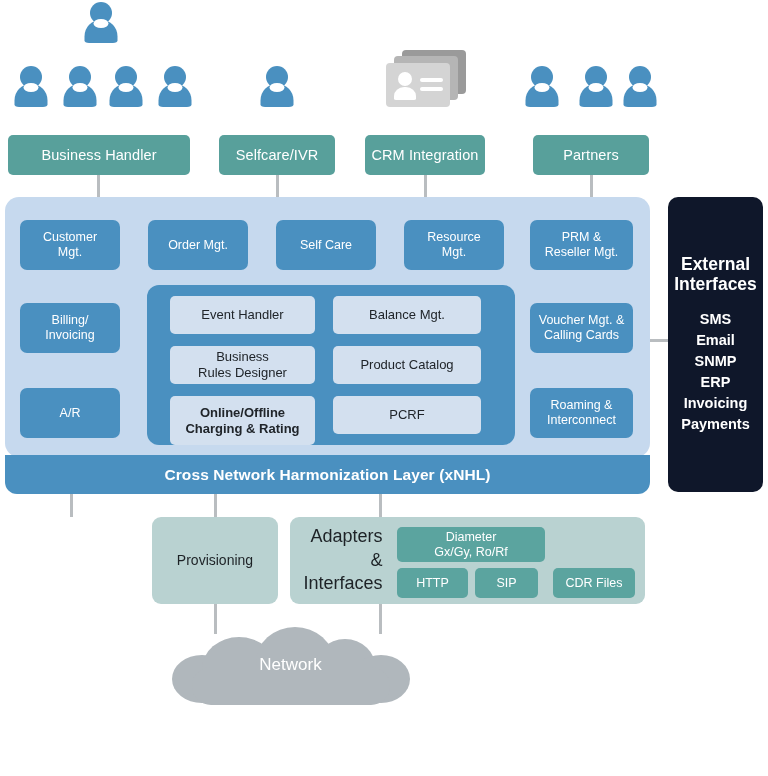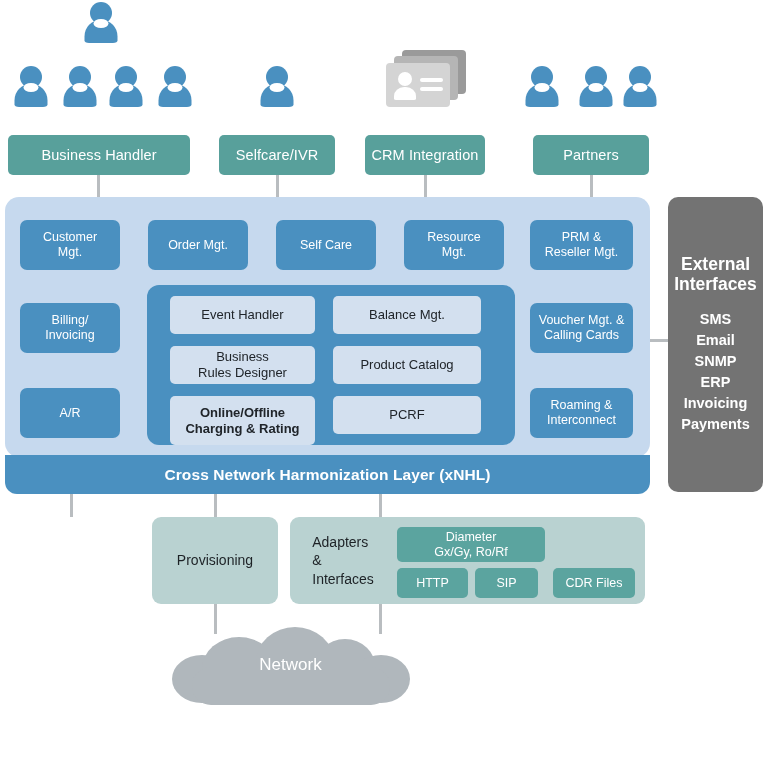--- a/index.html
+++ b/index.html
@@ -114,21 +114,21 @@
     color: #ffffff;
     display: flex; align-items: center; justify-content: center;
     font-size: 15.5px;
     font-weight: 700;
     letter-spacing: .1px;
   }
 
   
   .ext {
     position: absolute;
-    background: #737373;
+    background: #0f172a;
     border-radius: 10px;
     color: #ffffff;
     display: flex; flex-direction: column;
     align-items: center; justify-content: center;
     text-align: center;
   }
   .ext .ext-title {
     font-size: 17.5px; font-weight: 700; line-height: 1.18;
     margin-bottom: 14px;
   }
@@ -152,22 +152,22 @@
     color: #ffffff;
     display: flex; align-items: center; justify-content: center;
     text-align: center;
     font-size: 12.5px;
     line-height: 1.2;
   }
   .adapters-label {
     position: absolute;
     color: #1d2226;
     display: flex; align-items: center; justify-content: center;
-    text-align: left;
-    font-size: 14px; line-height: 1.3;
+    text-align: right;
+    font-size: 18px; line-height: 1.3;
   }
 
   
   .cloud { position: absolute; }
   .cloud .puff { position: absolute; background: #b0b7bc; border-radius: 50%; }
   .cloud .base { position: absolute; background: #b0b7bc; border-radius: 40px; }
   .cloud .label {
     position: absolute; inset: 0;
     display: flex; align-items: center; justify-content: center;
     color: #ffffff; font-size: 17px; z-index: 4;

